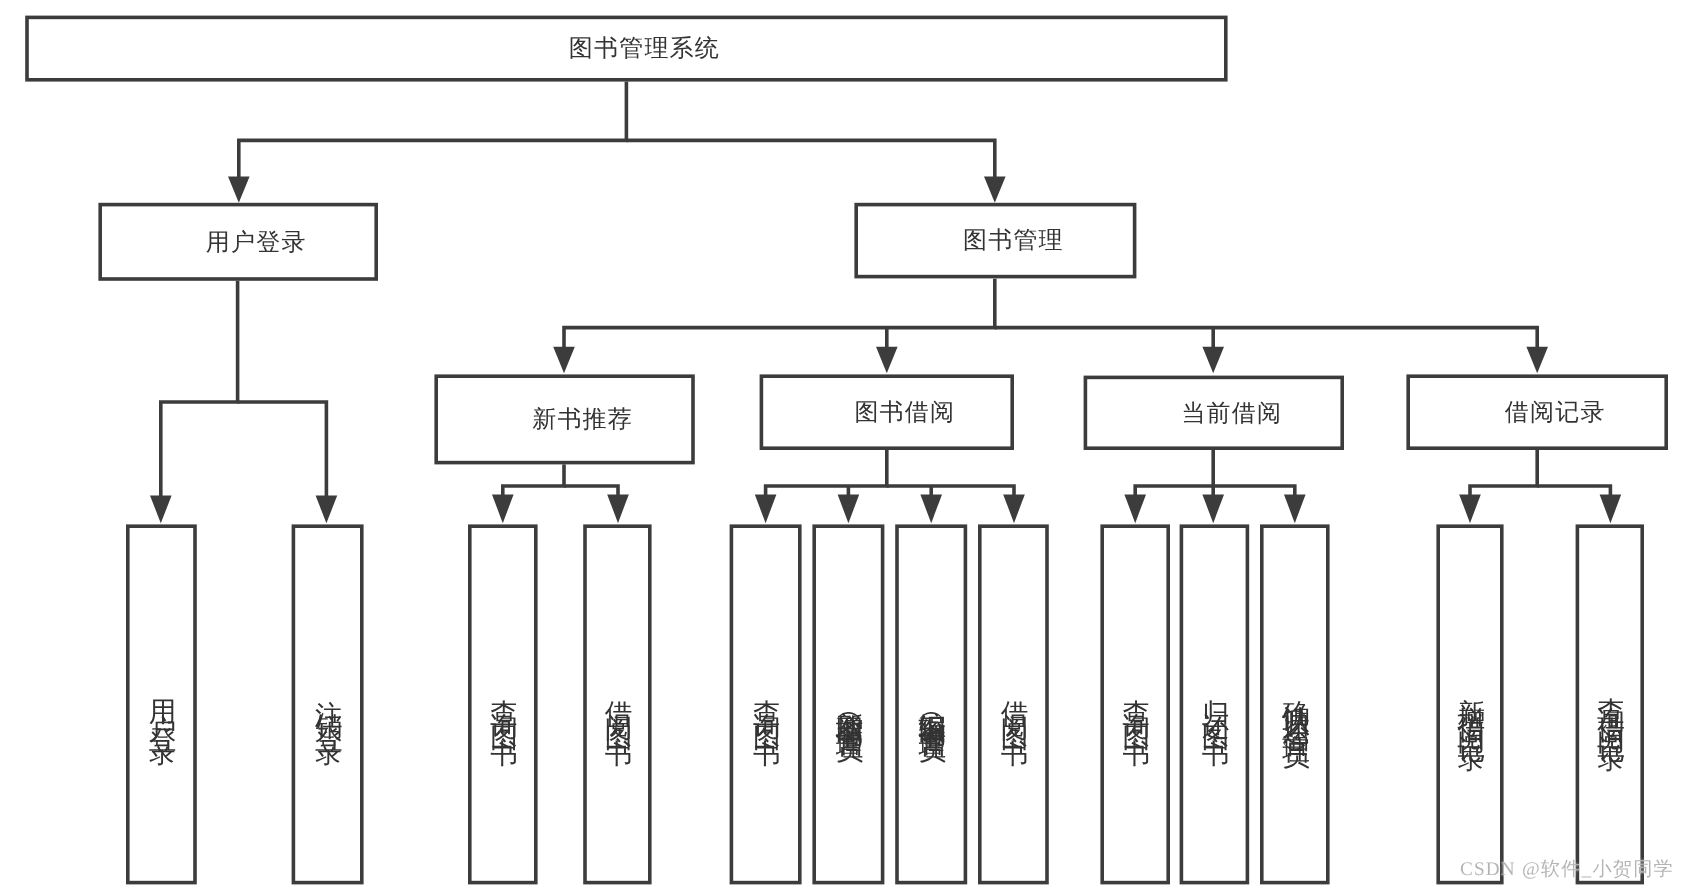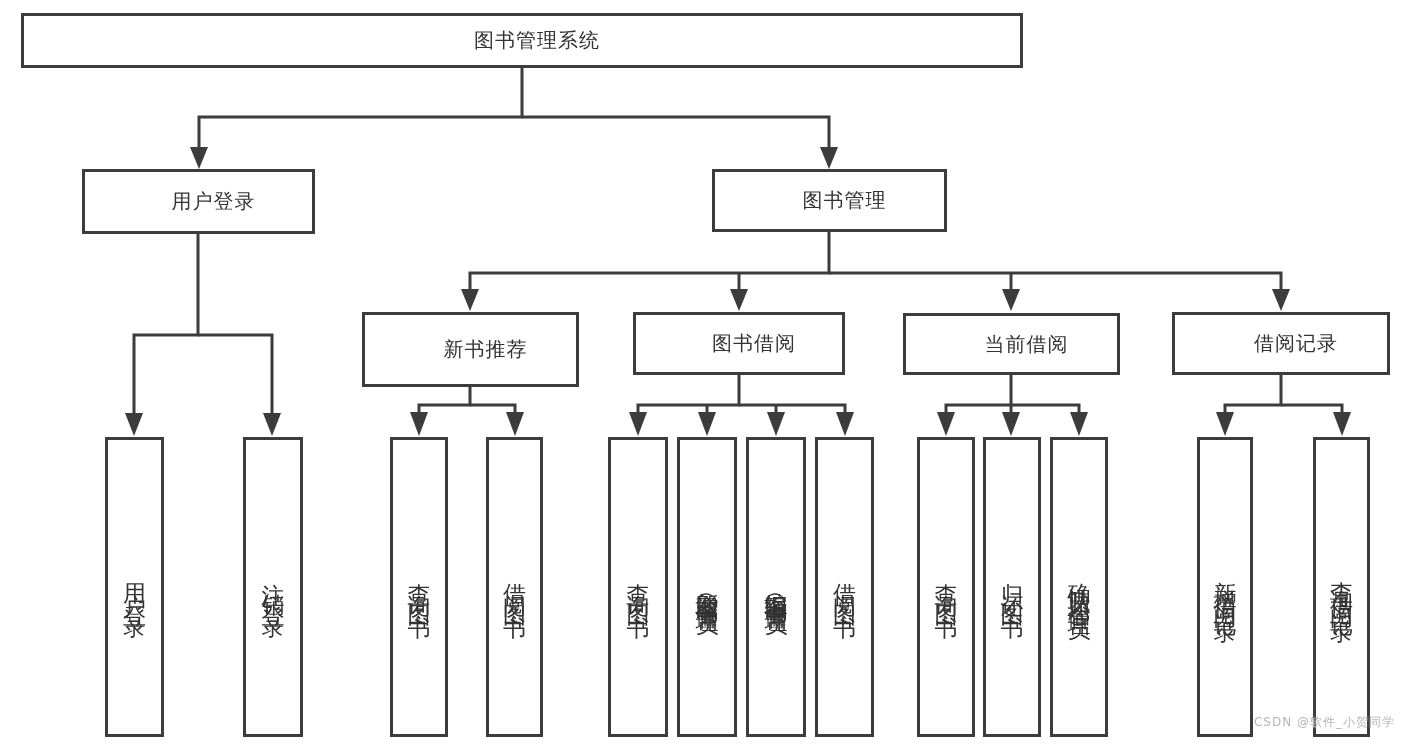--- a/index.html
+++ b/index.html
@@ -43,25 +43,26 @@
   }
   .vt-loose .vtext { letter-spacing: 11px; }
   .vt-mid   .vtext { letter-spacing: 8px;  }
   .vt-9     .vtext { letter-spacing: 5px;  }
   .vt-tight .vtext { letter-spacing: 3px;  }
   .watermark {
     position: absolute;
     z-index: 3;
     right: 10px;
     top: 714px;
-    font-size: 12px;
+    font-size: 16px;
     letter-spacing: 1px;
     color: var(--watermark);
     text-shadow: 0 0 2px #ffffff;
     white-space: nowrap;
+    font-family: Liberation Serif, serif;
   }
 </style>
 </head>
 <body>
 
 <div class="canvas">
 
   <svg class="connectors" width="1405" height="747" viewBox="0 0 1405 747" aria-hidden="true">
 
     <g>

